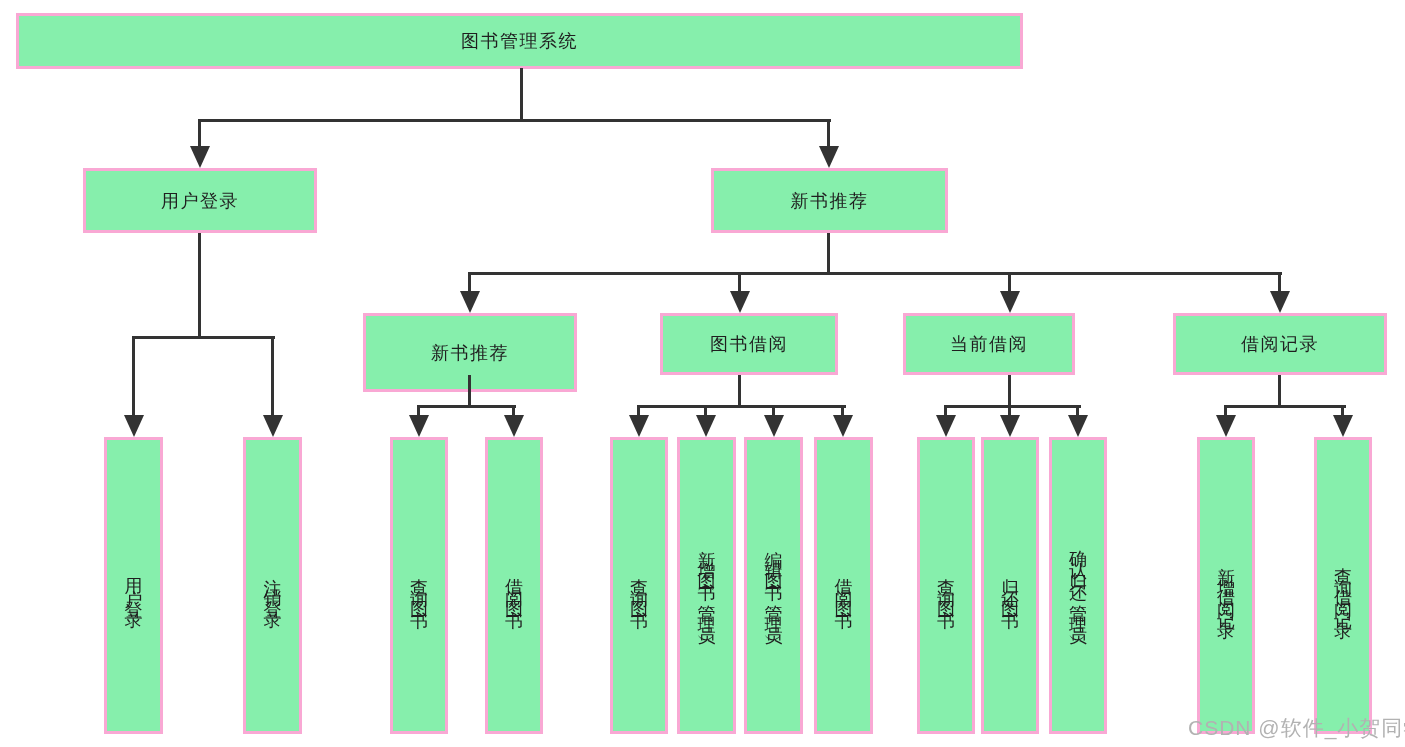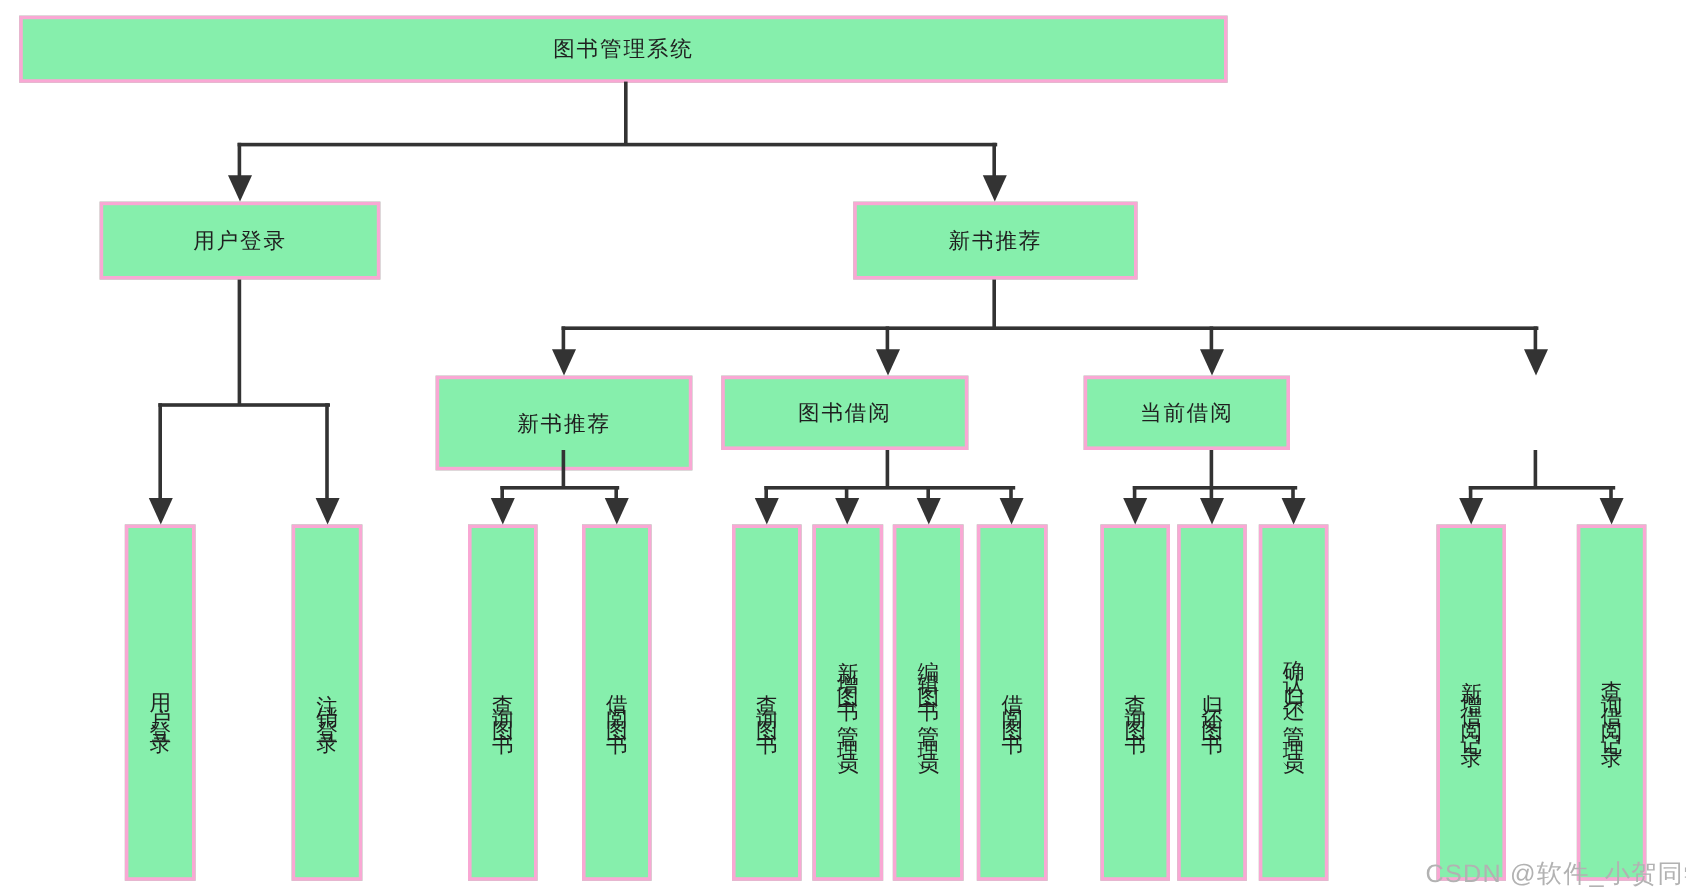--- a/index.html
+++ b/index.html
@@ -66,25 +66,28 @@
   <div class="node" style="left:83px;top:168px;width:234px;height:65px">
     <span class="hlabel">用户登录</span>
   </div>
   <div class="node" style="left:711px;top:168px;width:237px;height:65px">
     <span class="hlabel">新书推荐</span>
   </div>
 
   <div class="node" style="left:363px;top:313px;width:214px;height:79px">
     <span class="hlabel">新书推荐</span>
   </div>
-  <div class="node" style="left:601px;top:313px;width:206px;height:62px">
+  <div class="node" style="left:660px;top:313px;width:178px;height:62px">
     <span class="hlabel">图书借阅</span>
   </div>
   <div class="node" style="left:903px;top:313px;width:172px;height:62px">
     <span class="hlabel">当前借阅</span>
+  </div>
+  <div class="node" style="left:1173px;top:313px;width:214px;height:62px">
+    <span class="hlabel">借阅记录</span>
   </div>
 
   <div class="node" style="left:104px;top:437px;width:59px;height:297px">
     <span class="vlabel">用户登录</span>
   </div>
   <div class="node" style="left:243px;top:437px;width:59px;height:297px">
     <span class="vlabel">注销登录</span>
   </div>
 
   <div class="node" style="left:390px;top:437px;width:58px;height:297px">

